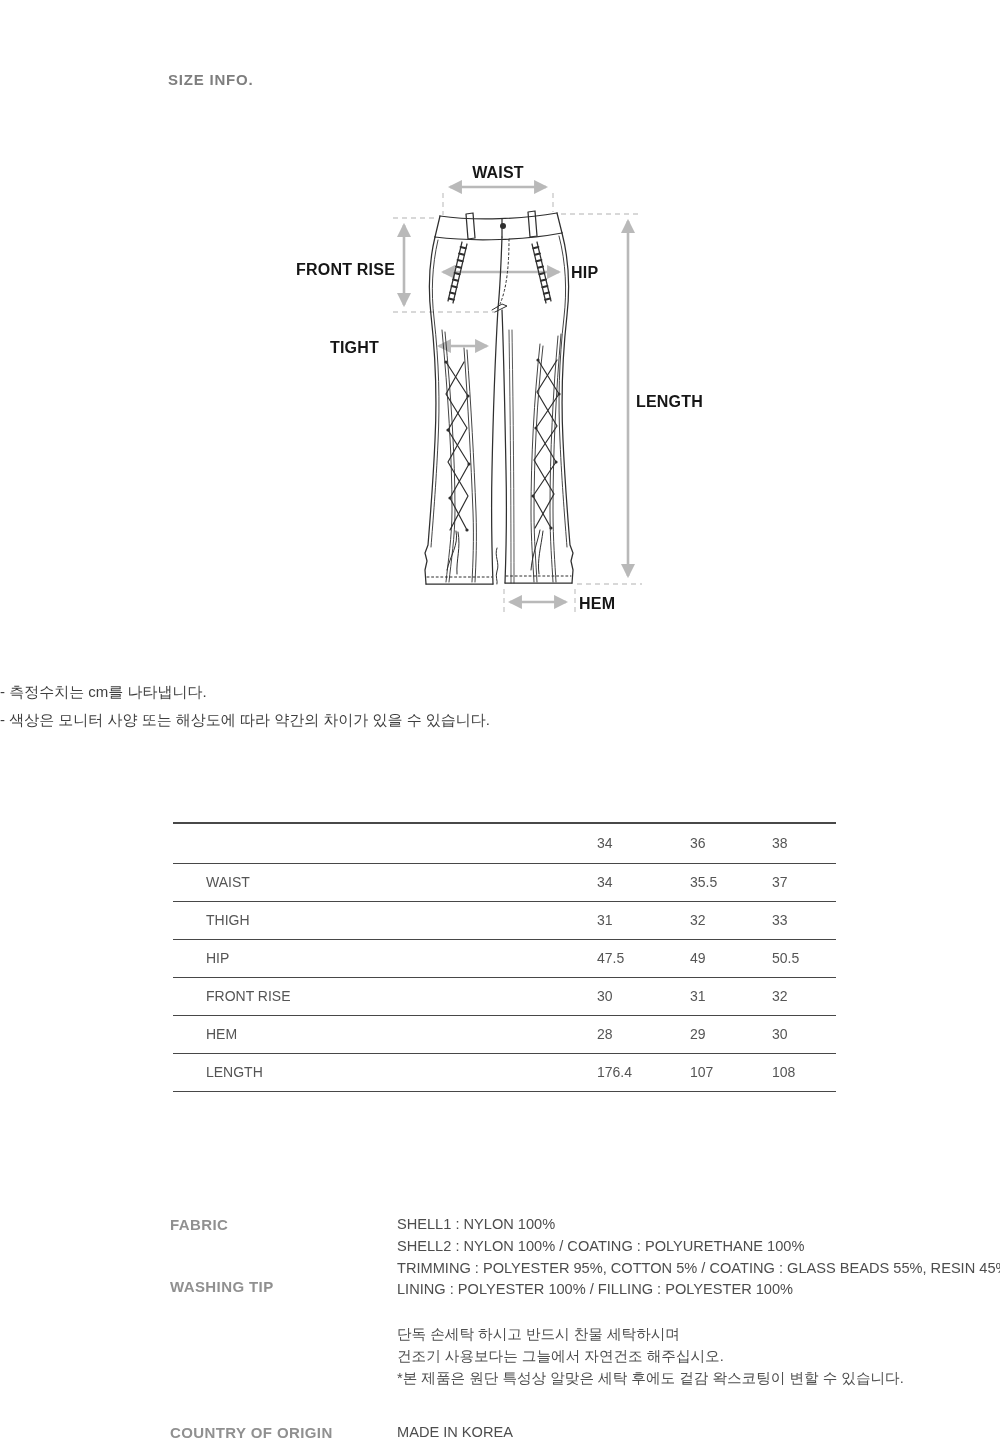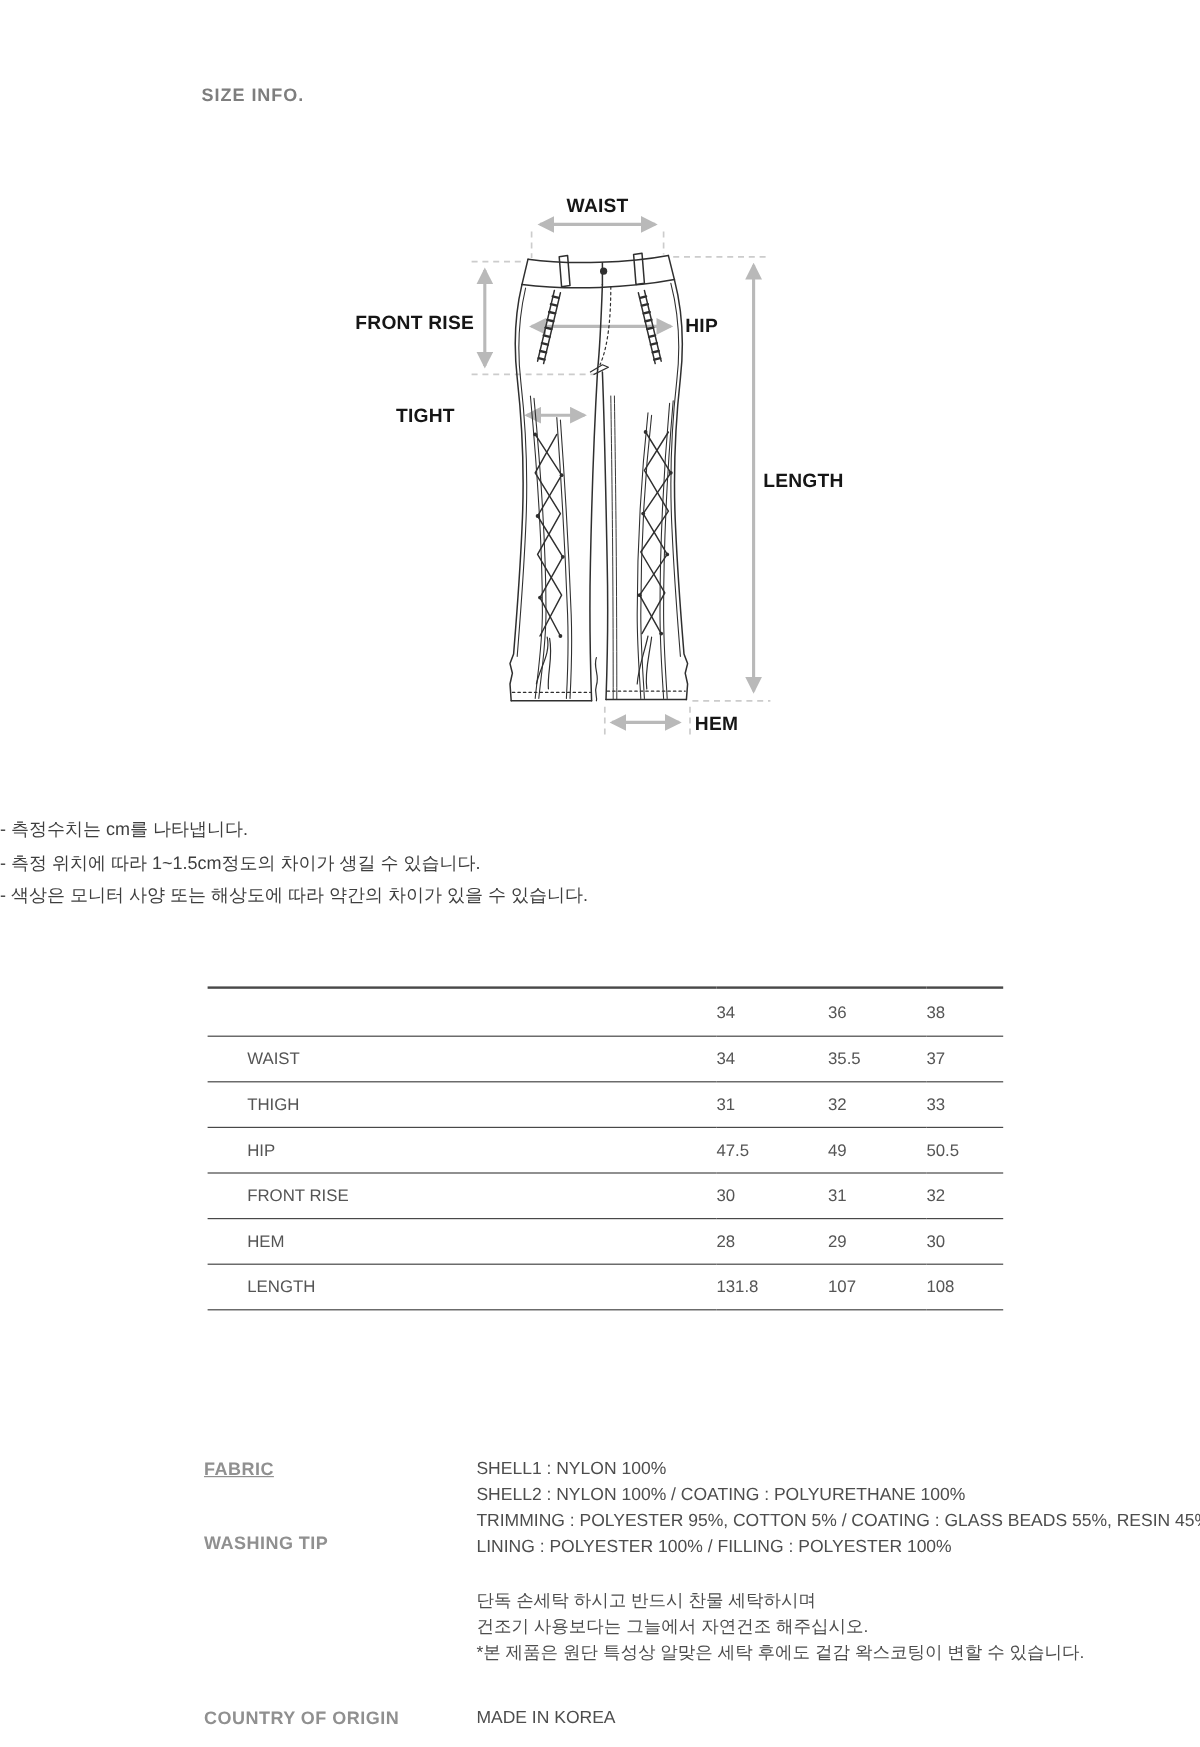--- a/index.html
+++ b/index.html
@@ -27,21 +27,21 @@
   table.size-table tr{border-bottom:1.5px solid #484848;}
   table.size-table thead tr{border-top:2px solid #484848;height:40px;}
   table.size-table tbody tr{height:38px;}
   table.size-table th,table.size-table td{
     font-weight:400;font-size:14px;color:#555;text-align:left;padding:0;vertical-align:middle;
   }
   table.size-table .lbl{padding-left:33px;}
   
   .sec-label{font-size:15px;color:#909090;letter-spacing:.4px;font-weight:700;}
   .sec-lines{font-size:14.6px;color:#4d4d4d;line-height:21.8px;white-space:nowrap;}
-  .fabric-label{left:170px;top:1216px;text-decoration:underline;}
+  .fabric-label{left:170px;top:1216px;}
   .fabric-lines{left:397px;top:1214px;}
   .wash-label{left:170px;top:1278px;}
   .wash-lines{left:397px;top:1324px;}
   .origin-label{left:170px;top:1424px;}
   .origin-value{left:397px;top:1424px;font-size:14.6px;color:#4d4d4d;}
 </style>
 </head>
 <body>
 
 <div class="page">
@@ -146,21 +146,20 @@
 
   <div class="abs dlabel lab-waist">WAIST</div>
   <div class="abs dlabel lab-frontrise">FRONT RISE</div>
   <div class="abs dlabel lab-hip">HIP</div>
   <div class="abs dlabel lab-tight">TIGHT</div>
   <div class="abs dlabel lab-length">LENGTH</div>
   <div class="abs dlabel lab-hem">HEM</div>
 
   <div class="abs notes">
     <div>- 측정수치는 cm를 나타냅니다.</div>
-    <div>- 측정 위치에 따라 1~1.5cm정도의 차이가 생길 수 있습니다.</div>
     <div>- 색상은 모니터 사양 또는 해상도에 따라 약간의 차이가 있을 수 있습니다.</div>
   </div>
 
   <div class="abs size-table-wrap">
     <table class="size-table">
       <colgroup>
           <col style="width:424px">
           <col style="width:93px">
           <col style="width:82px">
           <col style="width:64px">
@@ -199,21 +198,21 @@
           <td>32</td>
         </tr>
         <tr>
           <td class="lbl">HEM</td>
           <td>28</td>
           <td>29</td>
           <td>30</td>
         </tr>
         <tr>
           <td class="lbl">LENGTH</td>
-          <td>131.8</td>
+          <td>176.4</td>
           <td>107</td>
           <td>108</td>
         </tr>
       </tbody>
     </table>
   </div>
 
   <div class="abs sec-label fabric-label">FABRIC</div>
   <div class="abs sec-lines fabric-lines">
     <div>SHELL1 : NYLON 100%</div>

